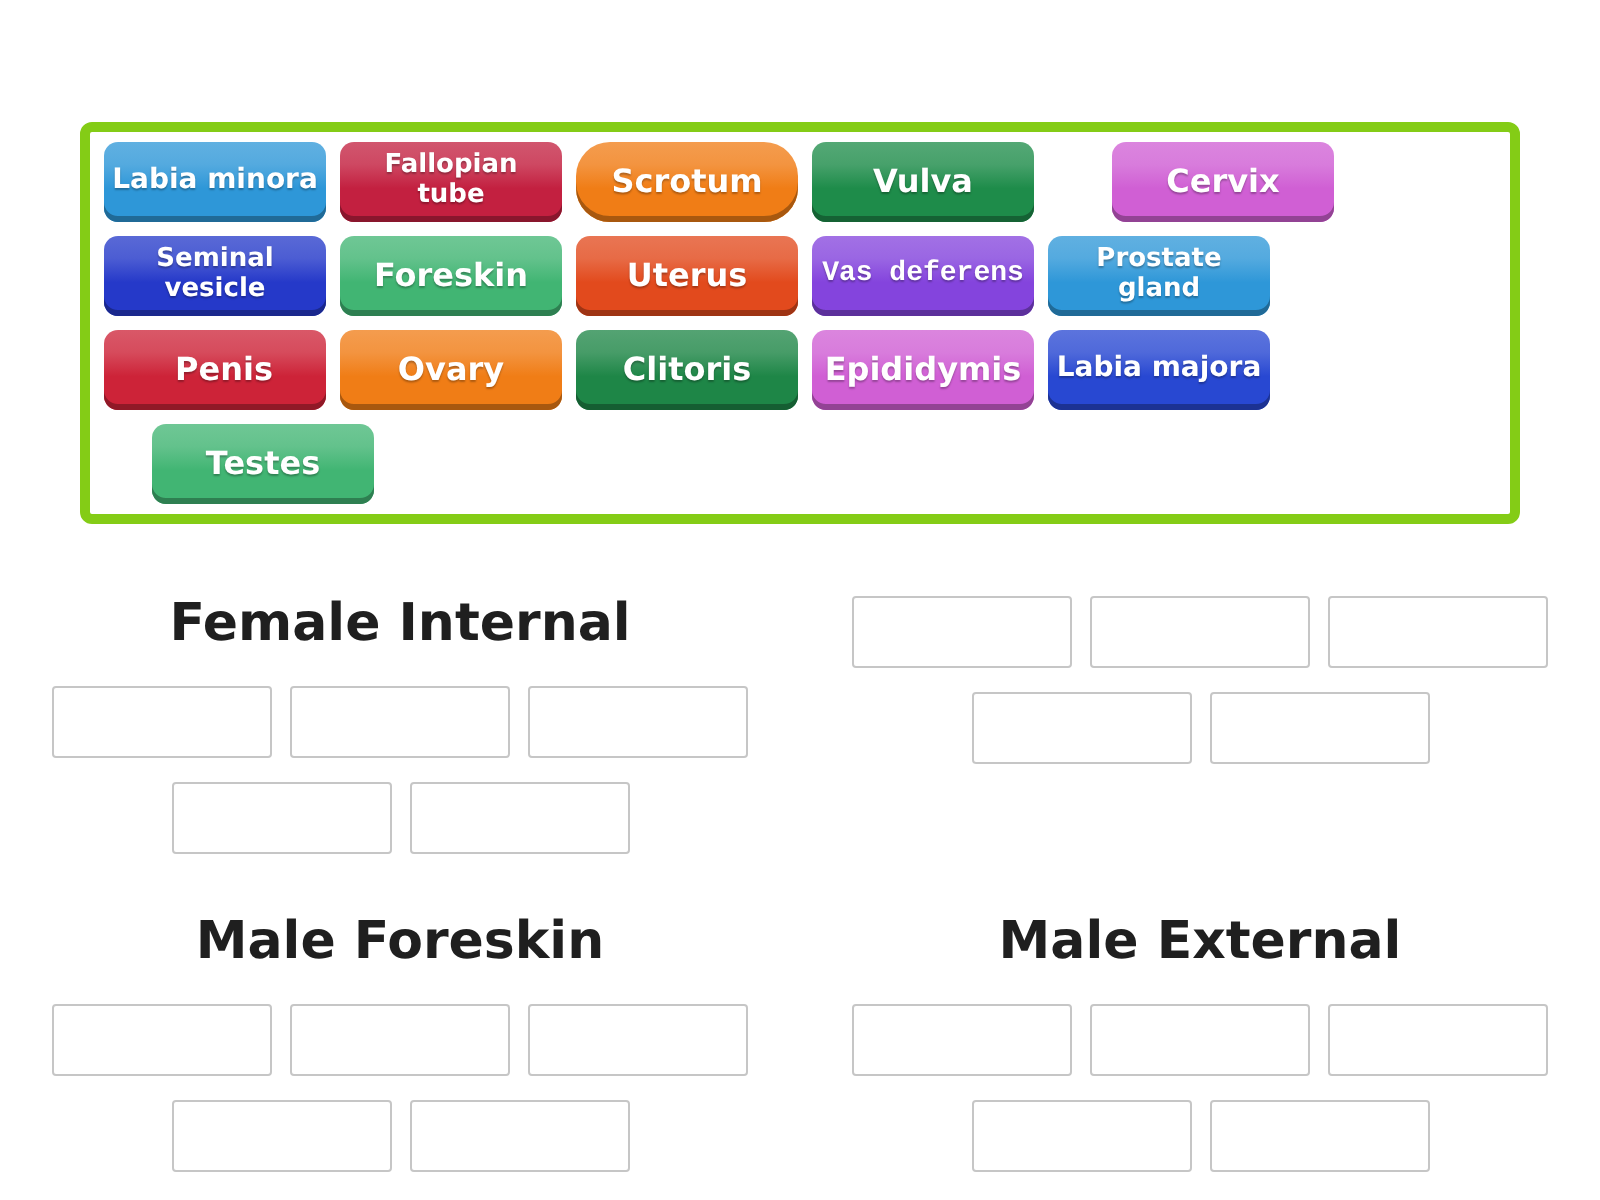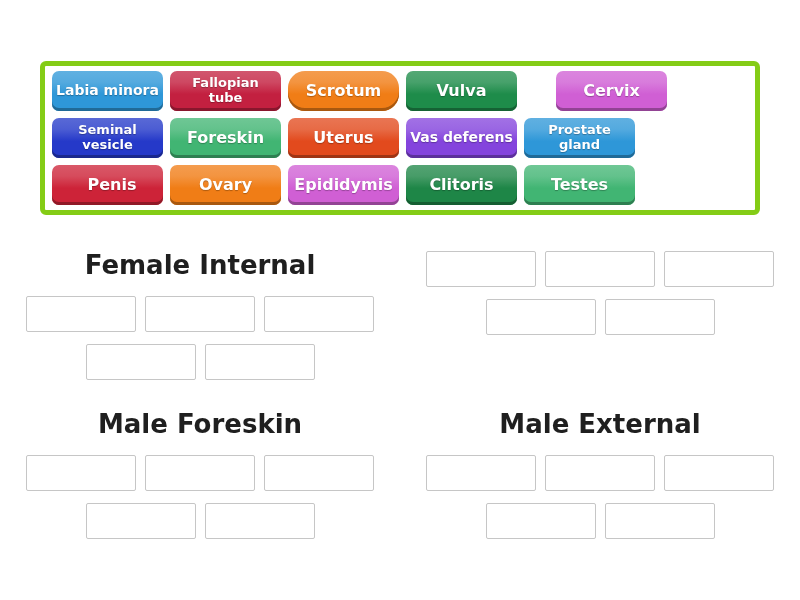--- a/index.html
+++ b/index.html
@@ -83,27 +83,28 @@
 
 <div class="tray" id="tray">
     <div class="tile md" style="background: linear-gradient(rgb(96, 176, 225) 0%, rgb(84, 170, 223) 28%, rgb(46, 151, 216) 58%); box-shadow: rgb(32, 106, 151) 0px -3px 0px inset;">Labia minora</div>
     <div class="tile sm" style="background: linear-gradient(rgb(209, 86, 110) 0%, rgb(206, 72, 98) 28%, rgb(195, 32, 64) 58%); box-shadow: rgb(137, 22, 45) 0px -3px 0px inset;">Fallopian tube</div>
     <div class="tile lg" style="background: linear-gradient(rgb(244, 156, 78) 0%, rgb(243, 148, 64) 28%, rgb(240, 125, 22) 58%); box-shadow: rgb(168, 88, 15) 0px -3px 0px inset; border-radius: 17px;">Scrotum</div>
     <div class="tile lg" style="background: linear-gradient(rgb(84, 168, 117) 0%, rgb(71, 161, 107) 28%, rgb(30, 140, 74) 58%); box-shadow: rgb(21, 98, 52) 0px -3px 0px inset;">Vulva</div>
     <div class="tile lg" style="background: linear-gradient(rgb(219, 133, 222) 0%, rgb(216, 124, 220) 28%, rgb(208, 95, 212) 58%); box-shadow: rgb(146, 67, 148) 0px -3px 0px inset; margin-left: 32px;">Cervix</div>
     <div class="tile sm" style="background: linear-gradient(rgb(89, 105, 214) 0%, rgb(76, 93, 211) 28%, rgb(37, 57, 201) 58%); box-shadow: rgb(26, 40, 141) 0px -3px 0px inset;">Seminal vesicle</div>
     <div class="tile lg" style="background: linear-gradient(rgb(111, 199, 149) 0%, rgb(99, 194, 140) 28%, rgb(65, 181, 115) 58%); box-shadow: rgb(46, 127, 81) 0px -3px 0px inset;">Foreskin</div>
     <div class="tile lg" style="background: linear-gradient(rgb(233, 117, 83) 0%, rgb(231, 107, 70) 28%, rgb(226, 74, 29) 58%); box-shadow: rgb(158, 52, 20) 0px -3px 0px inset;">Uterus</div>
-    <div class="tile md" style="background: linear-gradient(rgb(162, 113, 229) 0%, rgb(154, 102, 227) 28%, rgb(132, 68, 221) 58%); box-shadow: rgb(92, 48, 155) 0px -3px 0px inset;">Vas deferens</div>
+    <div class="tile md" style="background: linear-gradient(rgb(162, 113, 229) 0%, rgb(154, 102, 227) 28%, rgb(132, 68, 221) 58%); box-shadow: rgb(92, 48, 155) 0px -3px 0px inset; font-family: Liberation Mono, monospace;">Vas deferens</div>
     <div class="tile sm" style="background: linear-gradient(rgb(96, 176, 225) 0%, rgb(84, 170, 223) 28%, rgb(46, 151, 216) 58%); box-shadow: rgb(32, 106, 151) 0px -3px 0px inset;">Prostate gland</div>
     <div class="tile lg" style="background: linear-gradient(rgb(217, 88, 104) 0%, rgb(214, 75, 92) 28%, rgb(205, 35, 56) 58%); box-shadow: rgb(144, 25, 39) 0px -3px 0px inset; padding-left: 11px;">Penis</div>
     <div class="tile lg" style="background: linear-gradient(rgb(244, 156, 78) 0%, rgb(243, 148, 64) 28%, rgb(240, 125, 22) 58%); box-shadow: rgb(168, 88, 15) 0px -3px 0px inset;">Ovary</div>
+    <div class="tile lg" style="background: linear-gradient(rgb(84, 163, 115) 0%, rgb(71, 156, 104) 28%, rgb(30, 134, 71) 58%); box-shadow: rgb(21, 94, 50) 0px -3px 0px inset;">Clitoris</div>
     <div class="tile lg" style="background: linear-gradient(rgb(219, 133, 222) 0%, rgb(216, 124, 220) 28%, rgb(208, 95, 212) 58%); box-shadow: rgb(146, 67, 148) 0px -3px 0px inset;">Epididymis</div>
-    <div class="tile lg" style="background: linear-gradient(rgb(84, 163, 115) 0%, rgb(71, 156, 104) 28%, rgb(30, 134, 71) 58%); box-shadow: rgb(21, 94, 50) 0px -3px 0px inset;">Clitoris</div>
-    <div class="tile lg" style="background: linear-gradient(rgb(111, 199, 149) 0%, rgb(99, 194, 140) 28%, rgb(65, 181, 115) 58%); box-shadow: rgb(46, 127, 81) 0px -3px 0px inset;">Testes</div>
+    <div class="tile md" style="background: linear-gradient(rgb(92, 116, 221) 0%, rgb(79, 105, 218) 28%, rgb(40, 72, 210) 58%); box-shadow: rgb(28, 50, 147) 0px -3px 0px inset;">Labia majora</div>
+    <div class="tile lg" style="background: linear-gradient(rgb(111, 199, 149) 0%, rgb(99, 194, 140) 28%, rgb(65, 181, 115) 58%); box-shadow: rgb(46, 127, 81) 0px -3px 0px inset; margin-left: 24px;">Testes</div>
   </div>
 <div class="groups" id="groups">
     <section class="group">
       <h2>Female Internal</h2>
       <div class="slots">
         <div class="slot"></div>
         <div class="slot"></div>
         <div class="slot"></div>
         <div class="slot"></div>
         <div class="slot"></div>

